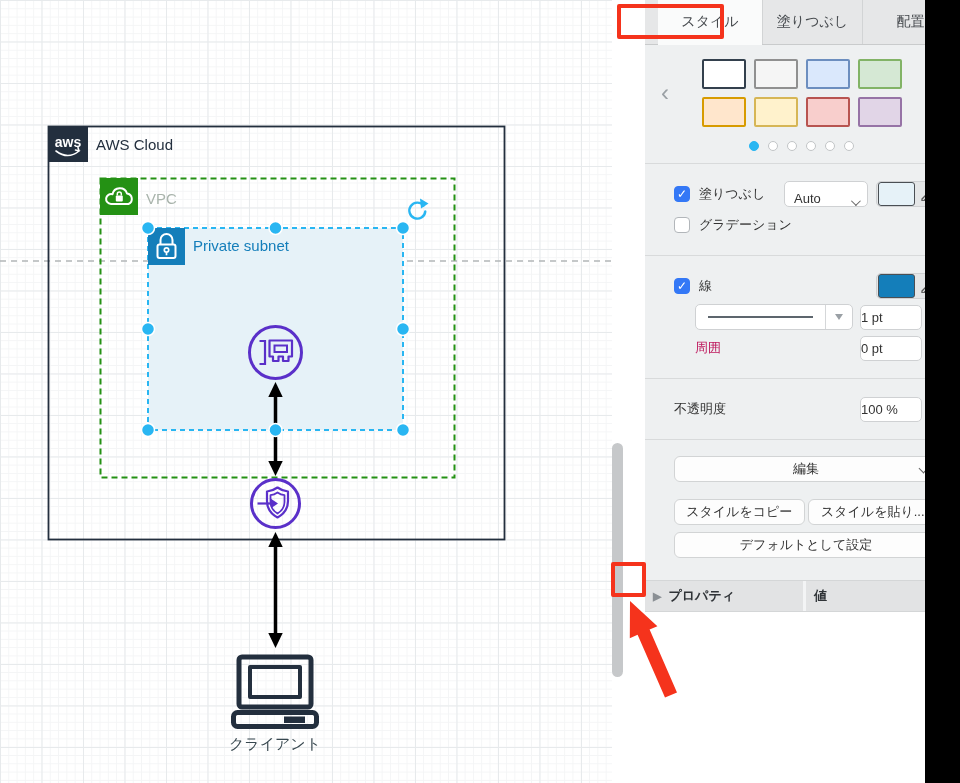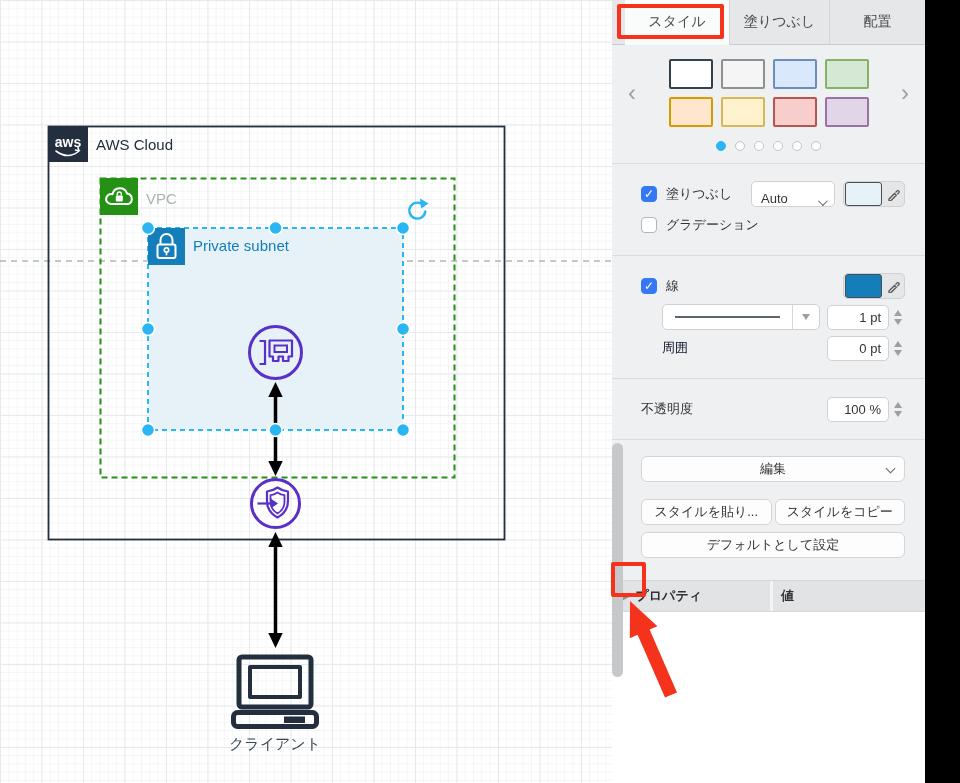--- a/index.html
+++ b/index.html
@@ -15,21 +15,21 @@
       linear-gradient(90deg,#e7eaec 1px, transparent 1px),
       linear-gradient(#f4f5f6 1px, transparent 1px),
       linear-gradient(90deg,#f4f5f6 1px, transparent 1px);
     background-size:41.5px 41.5px, 41.5px 41.5px, 8.3px 8.3px, 8.3px 8.3px;
   }
   #diagram-svg { position:absolute; left:0; top:0; }
   #diagram-svg text { font-family:"Liberation Sans",sans-serif; }
 
   
   #panel {
-    position:absolute; left:612px; top:0; width:313px; height:580px;
+    position:absolute; left:645px; top:0; width:313px; height:580px;
     background:#eef0f1; font-size:13px; color:#333;
   }
   #tabbar { display:flex; height:45px; background:#e6e7e8; border-bottom:1px solid #c9cbcc; padding-left:13px; }
   .tab { display:flex; align-items:center; justify-content:center; font-size:14px; color:#44484c; cursor:default; border-left:1px solid #d2d4d5; }
   .tab:first-child { border-left:none; }
   .tab.t0 { width:104px; } .tab.t1 { width:100px; } .tab.t2 { width:96px; }
   .tab.active { background:#fafbfb; border-bottom:1px solid #fafbfb; margin-bottom:-1px; }
 
   .section { padding:12px 20px 12px 29px; border-bottom:1px solid #d8dadb; }
   .row { display:flex; align-items:center; margin:5px 0; min-height:26px; }
@@ -52,21 +52,21 @@
   .cb.checked::after { content:"✓"; }
 
   
   .select { height:26px; background:#fff; border:1px solid #cfd1d3; border-radius:5px;
             display:flex; align-items:flex-end; padding:0 9px; }
   .select .carat { margin-left:auto; width:7px; height:7px; border-right:1.6px solid #666; border-bottom:1.6px solid #666; transform:rotate(45deg) translateY(-2px); }
   .colorbtn { display:flex; align-items:center; height:26px; background:#e4e6e7; border:1px solid #cfd1d3; border-radius:5px; overflow:hidden; margin-left:8px; }
   .colorbtn .chip { width:37px; height:24px; border:1.5px solid #4a4f54; border-radius:3px; margin:0 2px 0 1px; }
   .dropper { width:20px; display:flex; align-items:center; justify-content:center; }
   .numbox { width:62px; height:25px; background:#fff; border:1px solid #cfd1d3; border-radius:5px;
-            display:flex; align-items:center; justify-content:flex-end; padding-right:7px; }
+            display:flex; align-items:center; justify-content:flex-start; padding-right:7px; }
   .stepper { width:14px; height:25px; display:flex; flex-direction:column; align-items:center; justify-content:center; gap:3px; margin-left:2px; }
   .tri-up { width:0; height:0; border-left:4.5px solid transparent; border-right:4.5px solid transparent; border-bottom:6px solid #9aa0a5; }
   .tri-dn { width:0; height:0; border-left:4.5px solid transparent; border-right:4.5px solid transparent; border-top:6px solid #9aa0a5; }
 
   .linestyle { width:158px; height:26px; background:#fff; border:1px solid #cfd1d3; border-radius:5px; display:flex; align-items:center; }
   .linestyle .preview { flex:1; height:0; border-top:2px solid #5d666d; margin:0 12px; }
   .linestyle .sep { width:1px; height:24px; background:#d5d7d9; }
   .linestyle .dd { width:26px; display:flex; align-items:center; justify-content:center; }
 
   
@@ -268,21 +268,21 @@
         <span class="spacer"></span>
         <div class="numbox">
             <span>1 pt</span>
           </div>
         <div class="stepper">
             <span class="tri-up"></span>
             <span class="tri-dn"></span>
           </div>
       </div>
       <div class="row" style="padding-left:21px">
-        <span style="color:#0f172a">周囲</span>
+        <span style="color:#be185d">周囲</span>
         <span class="spacer"></span>
         <div class="numbox">
             <span>0 pt</span>
           </div>
         <div class="stepper">
             <span class="tri-up"></span>
             <span class="tri-dn"></span>
           </div>
       </div>
     </div>
@@ -301,22 +301,22 @@
       </div>
     </div>
 
 
     <div class="section" style="border-bottom:none; padding-top:16px">
       <div class="btn" id="edit-btn">
         <span>編集</span>
           <span class="carat"></span>
       </div>
       <div class="btnrow">
+        <div class="btn">スタイルをコピー</div>
         <div class="btn">スタイルを貼り...</div>
-        <div class="btn">スタイルをコピー</div>
       </div>
       <div class="btn">デフォルトとして設定</div>
     </div>
 
     <div id="prop-header">
       <div class="prop-cell left">
         <span class="disclosure">▶</span>
         <span>プロパティ</span>
       </div>
       <div class="prop-cell right">

